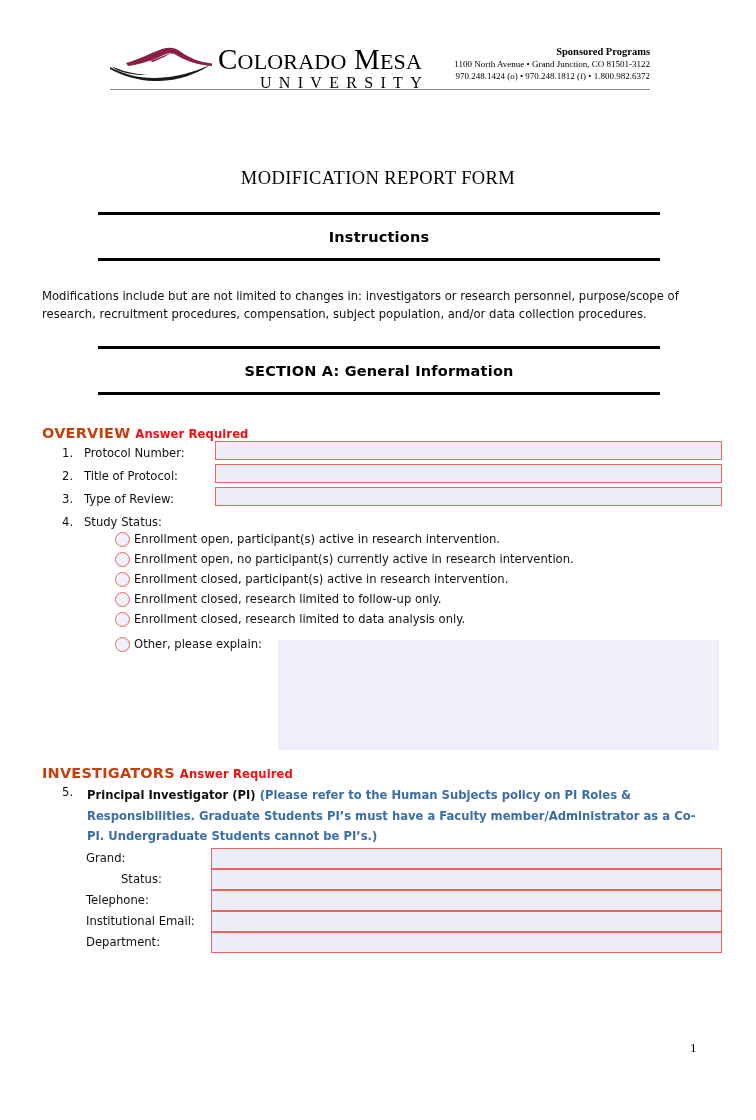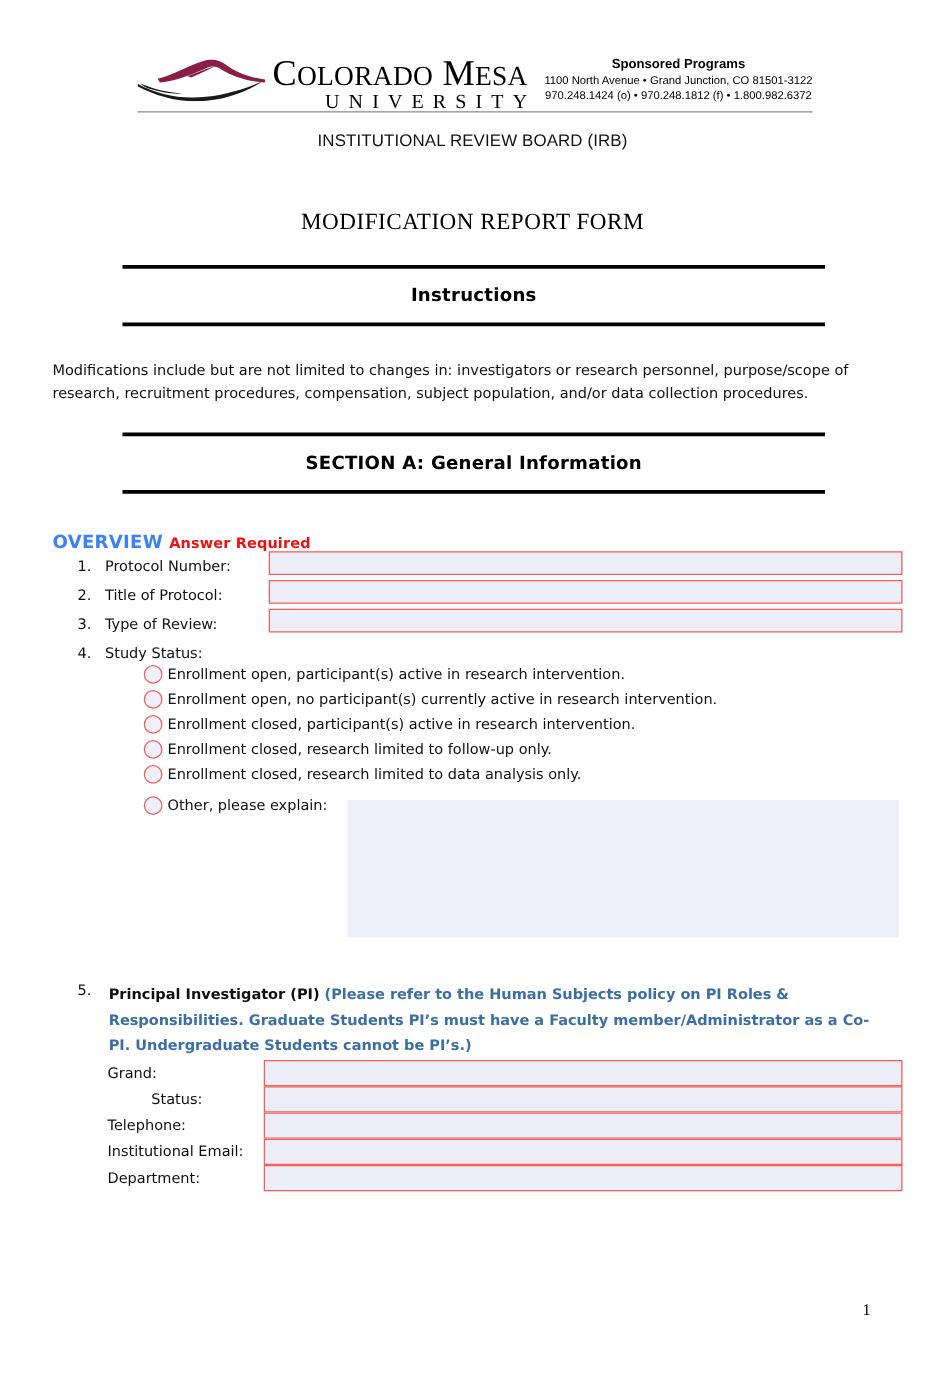--- a/index.html
+++ b/index.html
@@ -62,22 +62,22 @@
     line-height: 14px;
     margin-top: -1px;
     padding-left: 42px;
     color: #000;
     white-space: nowrap;
   }
   .address-block {
     position: absolute;
     right: 0px;
     top: 1px;
-    text-align: center;
-    font-family: Liberation Sans, sans-serif;
+    text-align: right;
+    font-family: Liberation Serif, serif;
   }
   .addr-title {
     font-size: 10.5px;
     font-weight: bold;
     line-height: 13px;
     white-space: nowrap;
   }
   .addr-line {
     font-size: 9px;
     line-height: 12px;
@@ -153,21 +153,21 @@
   
   .group-heading {
     position: absolute;
     left: 42px;
     font-family: "DejaVu Sans", sans-serif;
     white-space: nowrap;
   }
   .group-heading .gh-name {
     font-weight: bold;
     font-size: 14.5px;
-    color: #3b82f6;
+    color: #c2410c;
     letter-spacing: 0.2px;
   }
   .group-heading .gh-req {
     font-weight: bold;
     font-size: 11.6px;
     color: #ee1111;
     margin-left: 5px;
     letter-spacing: 0.1px;
   }
   #heading-overview     { top: 423px; }
@@ -303,21 +303,20 @@
     </div>
 
     <div class="address-block">
       <div class="addr-title">Sponsored Programs</div>
       <div class="addr-line">1100 North Avenue • Grand Junction, CO 81501-3122</div>
       <div class="addr-line">970.248.1424 (o) • 970.248.1812 (f) • 1.800.982.6372</div>
     </div>
   </div>
   <div class="letterhead-rule"></div>
 
-  <div class="irb-line">INSTITUTIONAL REVIEW BOARD (IRB)</div>
   <div class="doc-title">MODIFICATION REPORT FORM</div>
 
   <div class="band" id="band-instructions">
     <div class="rule"></div>
     <div class="band-label">Instructions</div>
     <div class="rule"></div>
   </div>
 
   <div class="instructions-text">Modifications include but are not limited to changes in: investigators or research personnel, purpose/scope of research, recruitment procedures, compensation, subject population, and/or data collection procedures.</div>
 
@@ -370,20 +369,23 @@
     <span class="radio"></span>
     <span class="radio-label">Enrollment closed, research limited to data analysis only.</span>
   </div>
   <div class="radio-row" style="top:635px;">
     <span class="radio"></span>
     <span class="radio-label">Other, please explain:</span>
   </div>
 
   <div class="textarea-plain" style="left:278px; top:640px; width:441px; height:110px;"></div>
 
+  <div class="group-heading" id="heading-investigators">
+    <span class="gh-name">INVESTIGATORS</span><span class="gh-req">Answer Required</span>
+  </div>
 
   <div class="pi-num">5.</div>
   <div class="pi-note"><span class="lead">Principal Investigator (PI) </span><span>(Please refer to the Human Subjects policy on PI Roles &amp; Responsibilities. Graduate Students PI’s must have a Faculty member/Administrator as a Co-PI. Undergraduate Students cannot be PI’s.)</span></div>
 
   <div class="sub-label" style="top:851px;">Grand:</div>
   <div class="field tall" style="left:211px; top:848px; width:511px;"></div>
 
   <div class="sub-label" style="top:872px;margin-left:35px;">Status:</div>
   <div class="field tall" style="left:211px; top:869px; width:511px;"></div>
 

